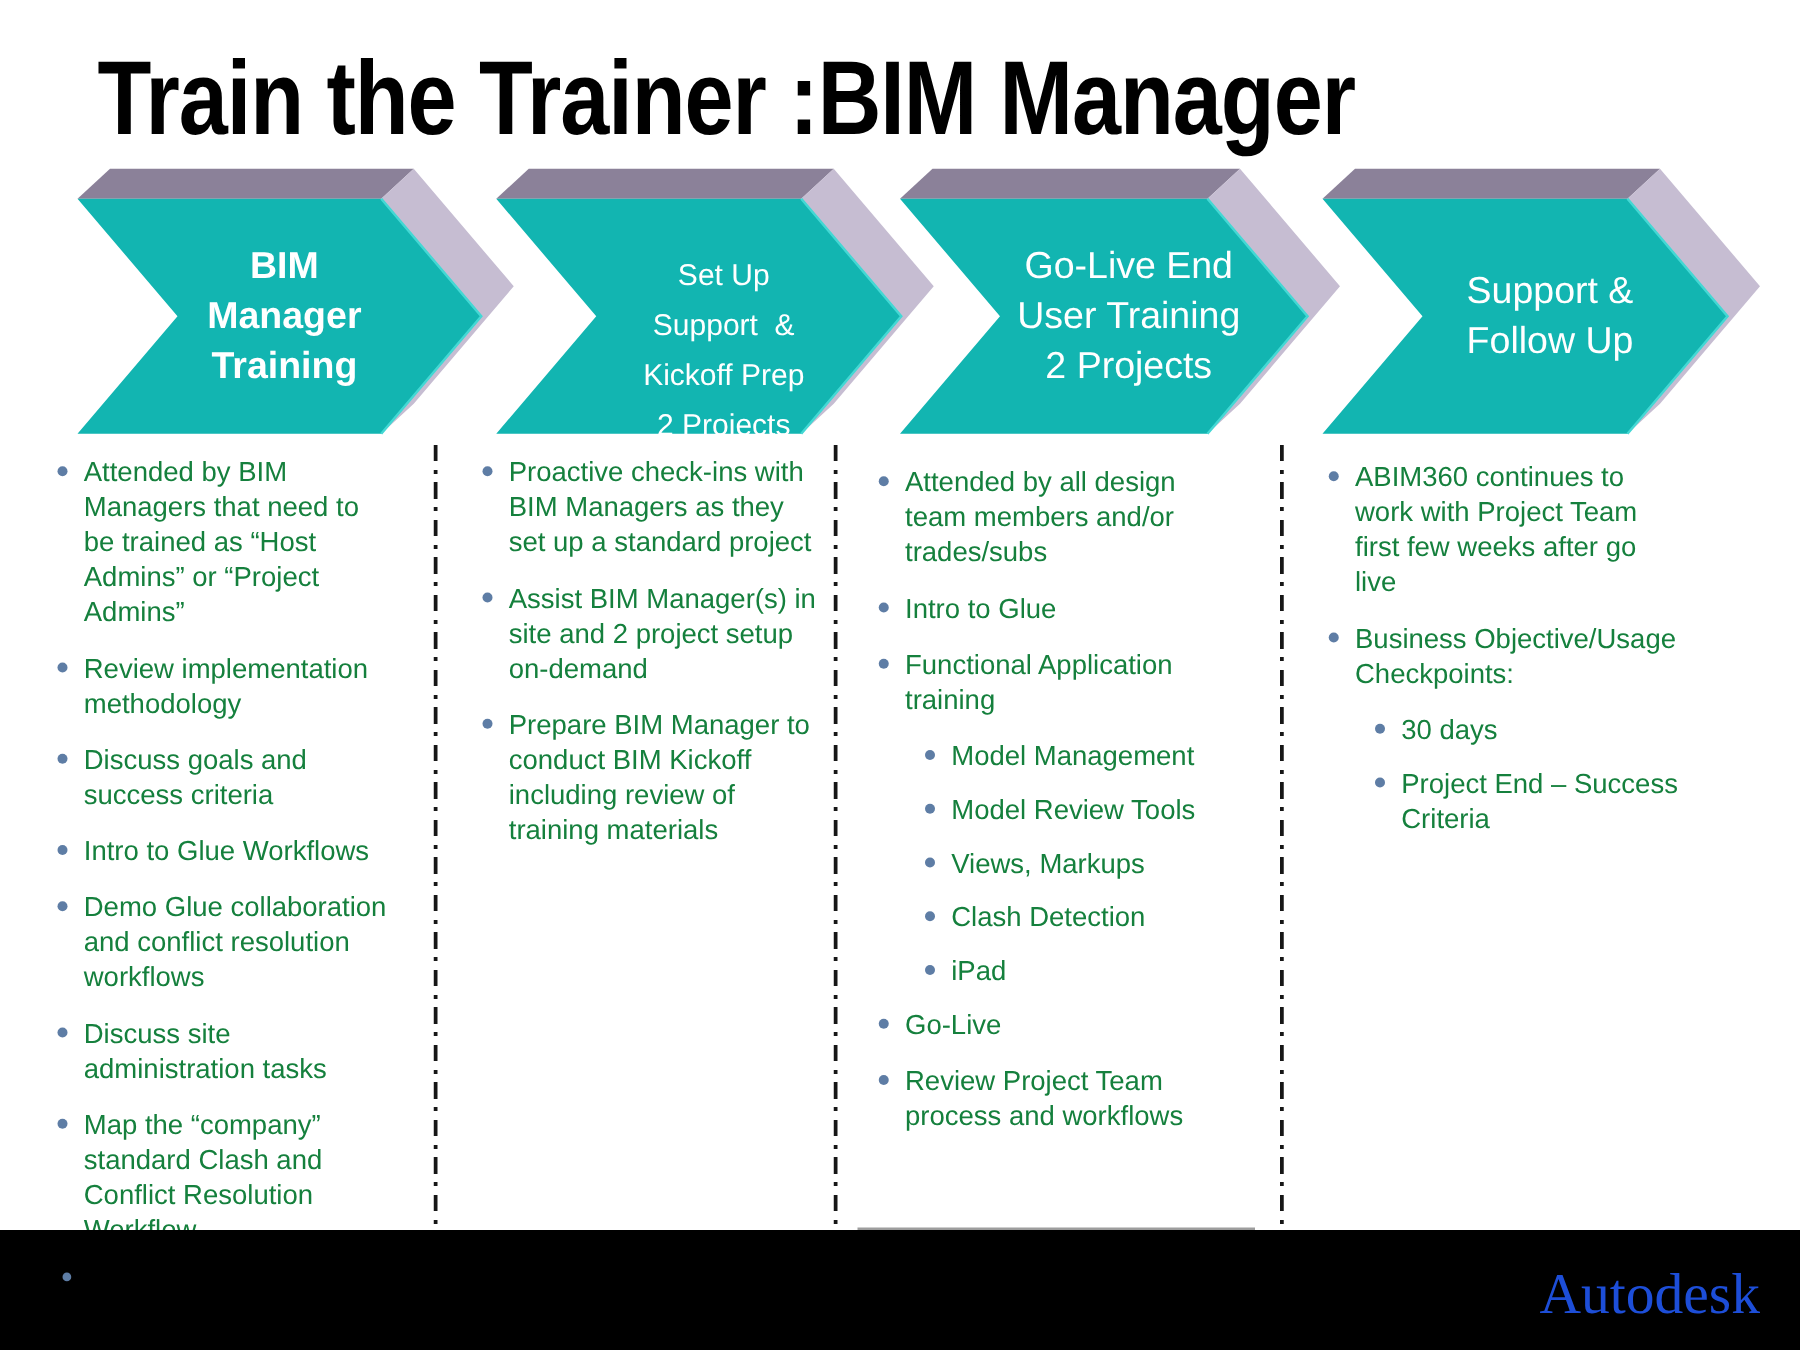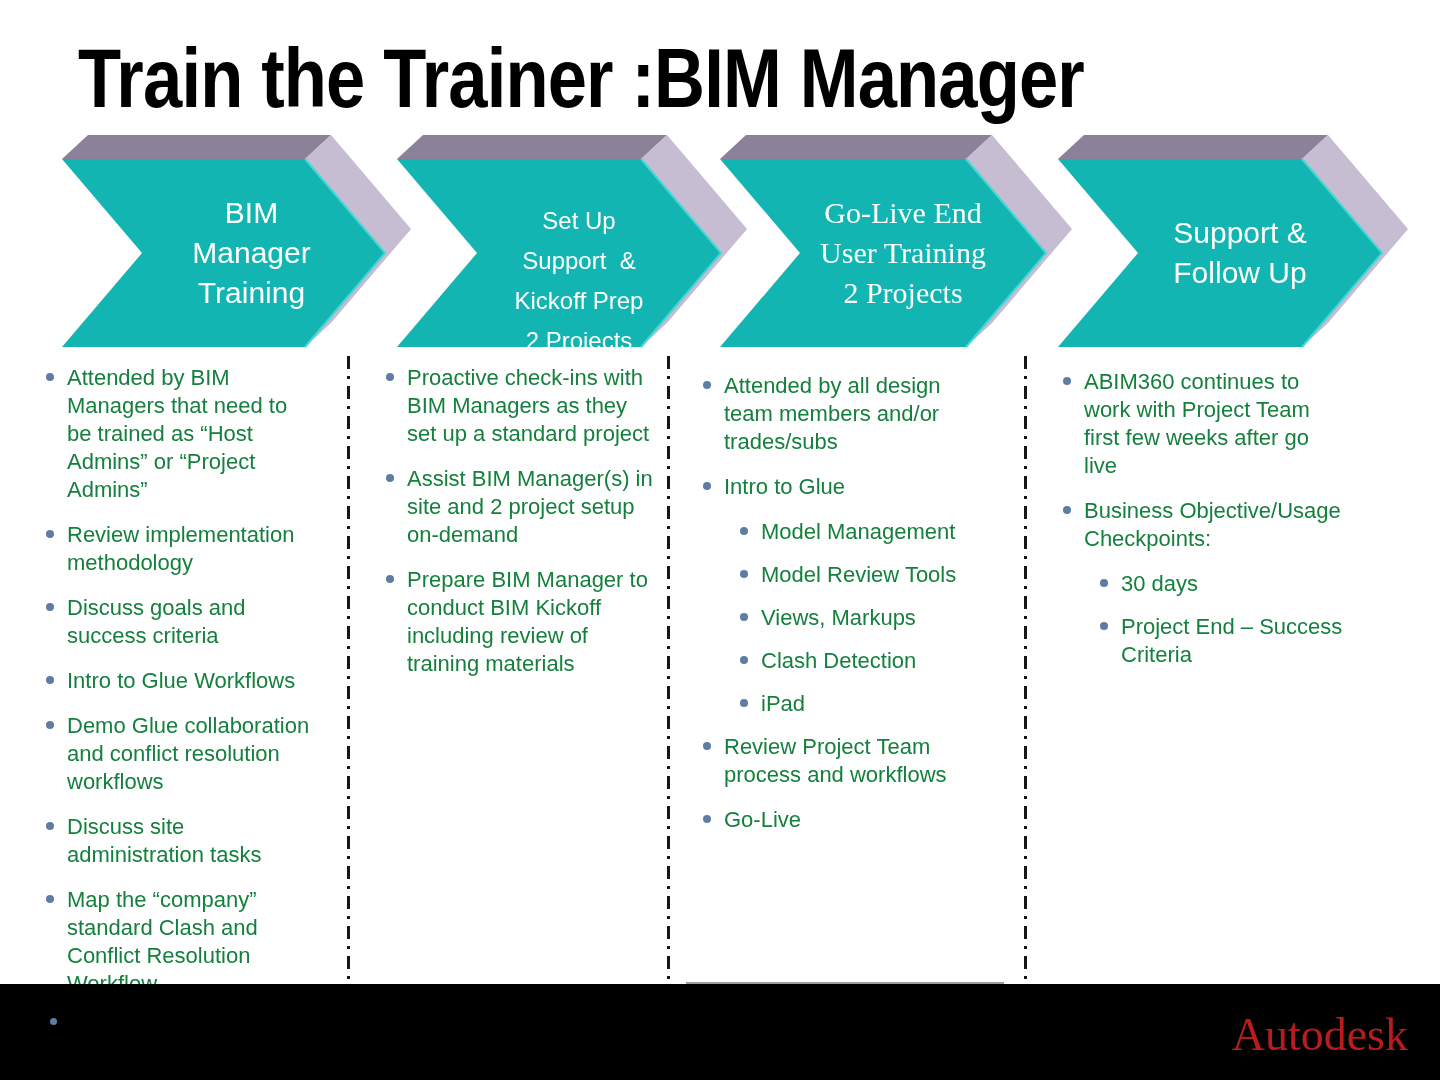--- a/index.html
+++ b/index.html
@@ -46,21 +46,21 @@
   }
   
   .box-edge{position:absolute;left:686px;top:982px;width:318px;height:2px;background:#9d9d9d;z-index:9;}
   .footer-bar{position:absolute;left:0;top:984px;width:1440px;height:96px;background:var(--footer-bar,#000);z-index:10;}
   .stray-dot{position:absolute;left:50px;top:1018px;width:7px;height:7px;border-radius:50%;
     background:var(--bullet-dot,#5E7DA5);z-index:11;}
   .copyright{position:absolute;left:64px;top:1088px;font-size:11px;color:var(--copyright-text,#8F8F98);z-index:11;font-weight:bold;}
   .logo{
     position:absolute;right:32px;top:1008px;z-index:11;
     font-family:"Liberation Serif","DejaVu Serif",serif;
-    font-size:46px;color:#b91c1c;letter-spacing:0px;
+    font-size:46px;color:#1d4ed8;letter-spacing:0px;
   }
 </style>
 </head>
 <body>
 
 <div class="slide-title">Train the Trainer :BIM Manager</div>
 
 <svg class="arrow-svg" width="1440" height="380" viewBox="0 0 1440 380">
   <g>
     <polygon class="face-top" points="62,159 305,159 331,135 88,135"></polygon>
@@ -81,28 +81,28 @@
     <polyline class="tip-edge" points="966,159 1046,253 966,347"></polyline>
   </g>
   <g>
     <polygon class="face-top" points="1058,159 1302,159 1328,135 1084,135"></polygon>
     <polygon class="face-side" points="1302,159 1328,135 1408,229 1328,323 1302,347 1382,253"></polygon>
     <polygon class="face-front" points="1058,159 1302,159 1382,253 1302,347 1058,347 1138,253"></polygon>
     <polyline class="tip-edge" points="1302,159 1382,253 1302,347"></polyline>
   </g>
 </svg>
 
-<div class="arrow-label" style="left:140px;width:223px;">BIM
+<div class="arrow-label" style="left:116px;width:223px;font-weight:bold;">BIM
 Manager
 Training</div>
 <div class="arrow-label small" style="left:467px;width:224px;">Set Up
 Support  &amp;
 Kickoff Prep
 2 Projects</div>
-<div class="arrow-label" style="left:790px;width:226px;font-family:Liberation Serif, serif;">Go-Live End
+<div class="arrow-label" style="left:790px;width:226px;">Go-Live End
 User Training
 2 Projects</div>
 <div class="arrow-label" style="left:1128px;width:224px;">Support &amp;
 Follow Up</div>
 
 <div class="col" style="left:46px;width:270px;">
     <div class="bullet-item level-0">
       <span class="dot"></span>
       <span class="btxt">Attended by BIM Managers that need to be trained as “Host Admins” or “Project Admins”</span>
     </div>
@@ -147,20 +147,24 @@
   </div>
 <div class="col" style="left:703px;width:276px;top:372px;">
     <div class="bullet-item level-0">
       <span class="dot"></span>
       <span class="btxt">Attended by all design team members and/or trades/subs</span>
     </div>
     <div class="bullet-item level-0">
       <span class="dot"></span>
       <span class="btxt">Intro to Glue</span>
     </div>
+    <div class="bullet-item level-0">
+      <span class="dot"></span>
+      <span class="btxt">Functional Application training</span>
+    </div>
     <div class="bullet-item level-1">
       <span class="dot"></span>
       <span class="btxt">Model Management</span>
     </div>
     <div class="bullet-item level-1">
       <span class="dot"></span>
       <span class="btxt">Model Review Tools</span>
     </div>
     <div class="bullet-item level-1">
       <span class="dot"></span>
@@ -169,25 +173,25 @@
     <div class="bullet-item level-1">
       <span class="dot"></span>
       <span class="btxt">Clash Detection</span>
     </div>
     <div class="bullet-item level-1">
       <span class="dot"></span>
       <span class="btxt">iPad</span>
     </div>
     <div class="bullet-item level-0">
       <span class="dot"></span>
+      <span class="btxt">Go-Live</span>
+    </div>
+    <div class="bullet-item level-0">
+      <span class="dot"></span>
       <span class="btxt">Review Project Team process and workflows</span>
-    </div>
-    <div class="bullet-item level-0">
-      <span class="dot"></span>
-      <span class="btxt">Go-Live</span>
     </div>
   </div>
 <div class="col" style="left:1063px;width:280px;top:368px;">
     <div class="bullet-item level-0">
       <span class="dot"></span>
       <span class="btxt">ABIM360 continues to work with Project Team first few weeks after go live</span>
     </div>
     <div class="bullet-item level-0">
       <span class="dot"></span>
       <span class="btxt">Business Objective/Usage Checkpoints:</span>

